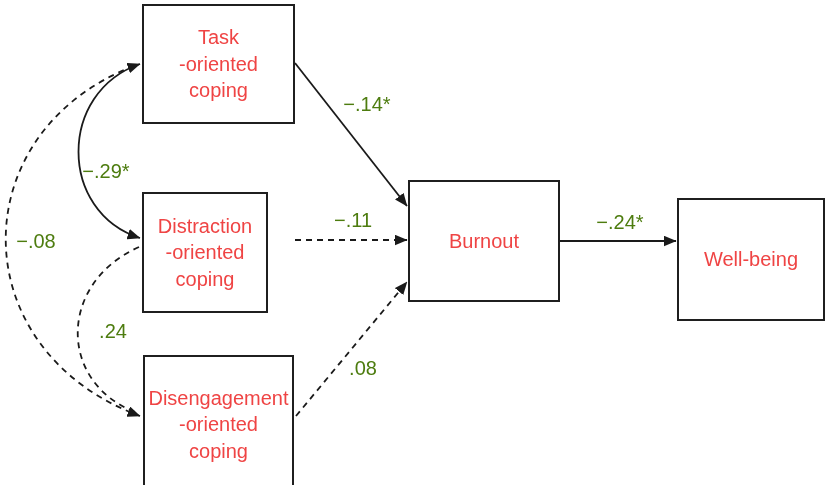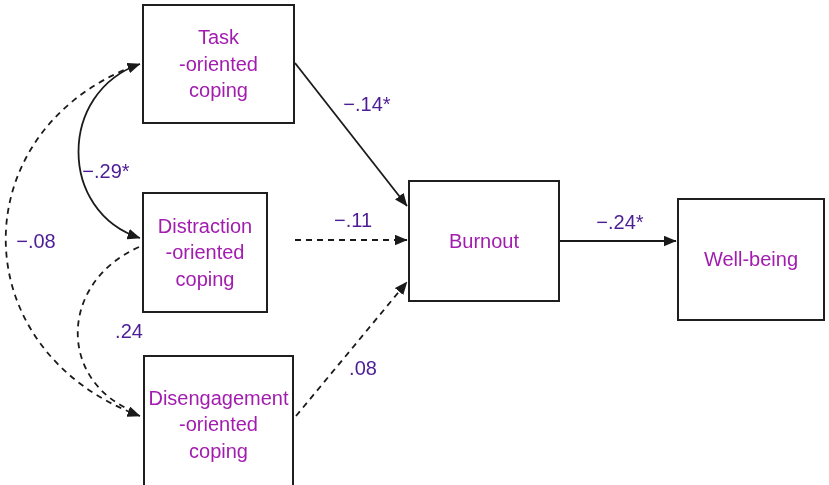--- a/index.html
+++ b/index.html
@@ -28,42 +28,42 @@
     box-sizing: border-box;
     border: 2px solid #1f1f1f;
     background: #ffffff;
     display: flex;
     align-items: center;
     justify-content: center;
     text-align: center;
     font-size: 20px;
     line-height: 1.32;
     white-space: pre-line;
-    color: #a21caf;
+    color: #ef4444;
   }
   .node-task          { left: 142px; top: 4px;   width: 153px; height: 120px; }
   .node-distraction   { left: 142px; top: 192px; width: 126px; height: 121px; }
   .node-disengagement { left: 143px; top: 355px; width: 151px; height: 139px; }
   .node-burnout       { left: 408px; top: 180px; width: 152px; height: 122px; }
   .node-wellbeing     { left: 677px; top: 181px; width: 148px; height: 123px; margin-top: 17px; }
   .coef {
     position: absolute;
     transform: translate(-50%, -50%);
     font-size: 20px;
     white-space: nowrap;
-    color: #4c1d95;
+    color: #4d7c0f;
     background: transparent;
   }
   .coef-task-burnout              { left: 367px; top: 104px; }
   .coef-distraction-burnout       { left: 353px; top: 220px; }
   .coef-disengagement-burnout     { left: 363px; top: 368px; }
   .coef-burnout-wellbeing         { left: 620px; top: 222px; text-align: right; }
   .coef-task-distraction          { left: 106px; top: 147px; margin-top: 24px; }
   .coef-task-disengagement        { left: 36px;  top: 241px; }
-  .coef-distraction-disengagement { left: 113px; top: 331px; margin-left: 16px; }
+  .coef-distraction-disengagement { left: 113px; top: 331px; }
   .edge {
     fill: none;
     stroke: #1a1a1a;
     stroke-width: 1.8;
   }
   .edge.dashed {
     stroke-dasharray: 6 5;
   }
 </style>
 </head>

